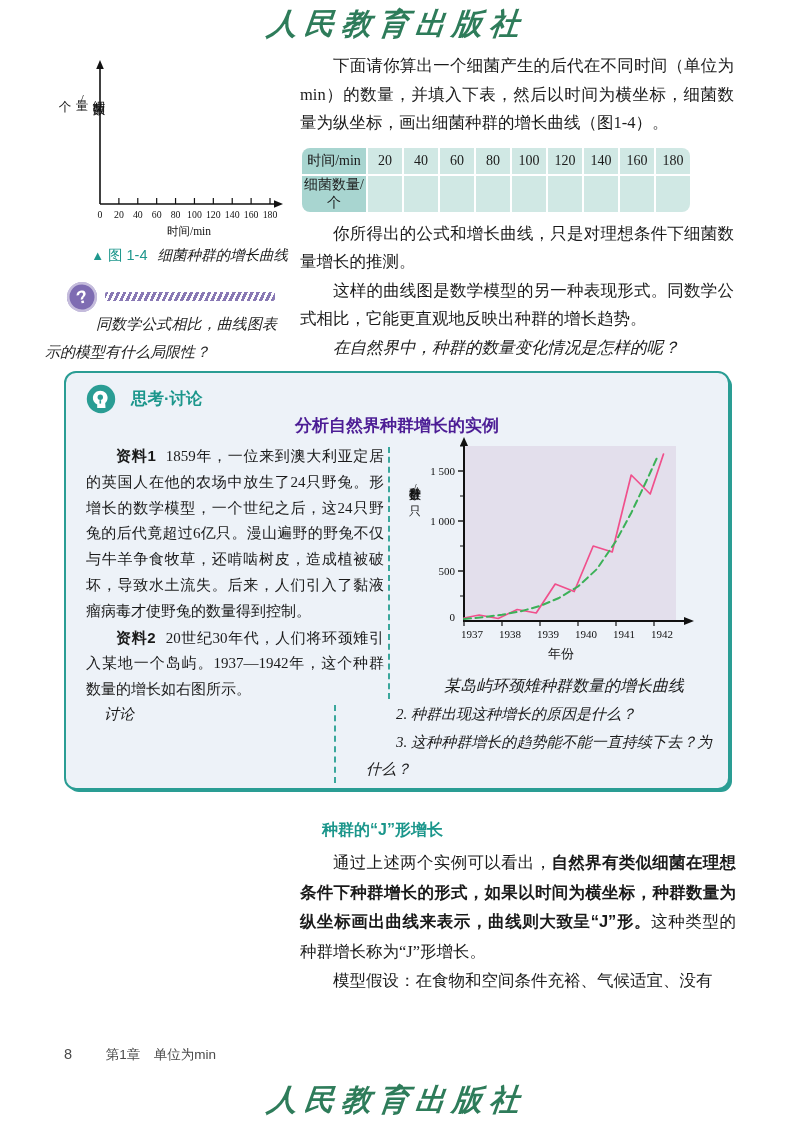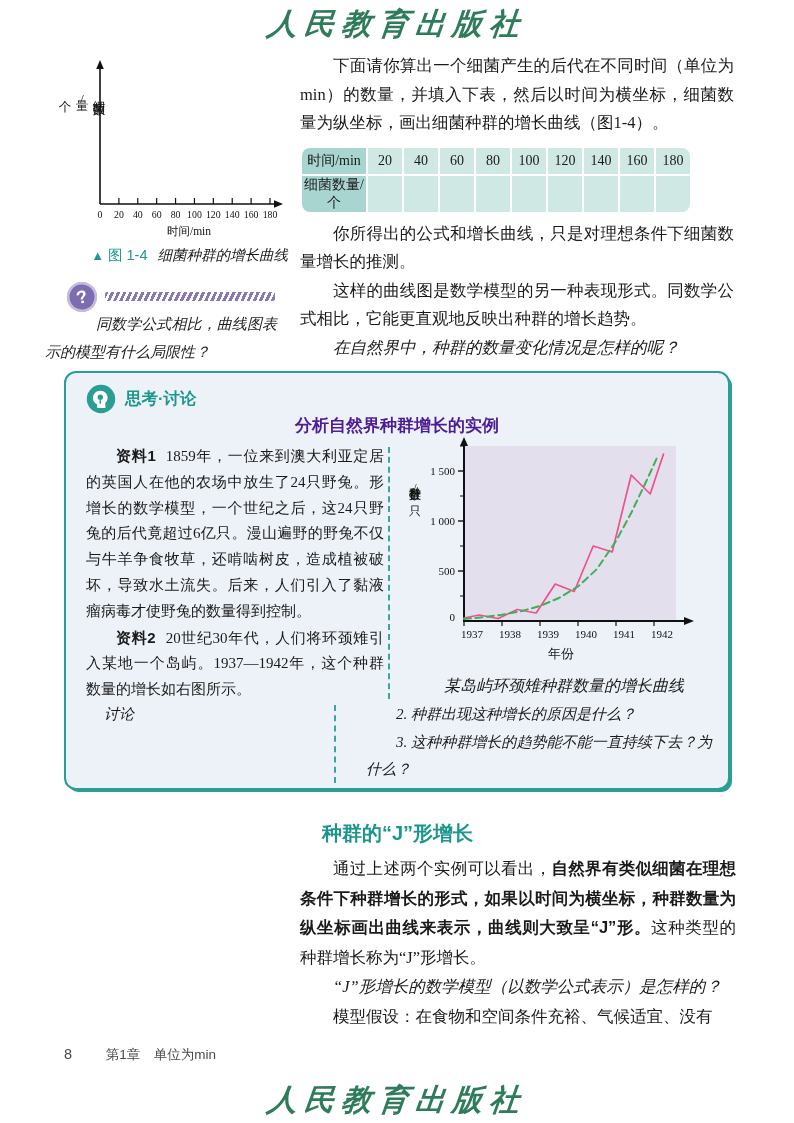--- a/index.html
+++ b/index.html
@@ -41,21 +41,21 @@
   .fill-table td.th{background:#a8d5d0;width:106px;}
   .fill-table tr:first-child td:first-child{border-top-left-radius:8px;}
   .fill-table tr:first-child td:last-child{border-top-right-radius:8px;}
   .fill-table tr:last-child td:first-child{border-bottom-left-radius:8px;}
   .fill-table tr:last-child td:last-child{border-bottom-right-radius:8px;}
 
   
   .think-box{position:absolute;left:64px;top:371px;width:666px;height:419px;box-sizing:border-box;
              background:#edf2f8;border:2px solid #2a9d94;border-radius:12px;
              box-shadow:3px 3px 0 -1px #2a9d94;}
-  .tb-head{position:absolute;left:20px;top:11px;display:flex;align-items:center;gap:9px;}
+  .tb-head{position:absolute;left:20px;top:11px;display:flex;align-items:center;gap:15px;}
   .tb-label{color:#1b968b;font-weight:bold;font-family:"Liberation Sans",sans-serif;font-size:16.5px;}
   .tb-title{position:absolute;top:41px;left:0;width:100%;text-align:center;font-weight:bold;
             font-family:"Liberation Sans",sans-serif;font-size:17px;color:#4c1d95;}
   .tb-left{position:absolute;left:20px;top:70px;width:298px;font-size:15px;line-height:25.8px;}
   .tb-left .body{font-size:15px;line-height:25.8px;}
   .mat{font-family:"Liberation Sans",sans-serif;font-weight:bold;margin-right:10px;}
   .tb-div1{position:absolute;left:322px;top:74px;height:252px;border-left:2px dashed #3aa79c;}
   .tb-right{position:absolute;left:340px;top:62px;width:316px;}
   .chart2-wrap{position:relative;height:210px;}
   .vlabel2{position:absolute;left:0px;top:42px;writing-mode:vertical-rl;text-orientation:upright;
@@ -64,21 +64,21 @@
   .chart2-xlabel{width:278px;margin-left:16px;text-align:center;font-size:13px;margin-top:0px;}
   .chart2-caption{width:100%;text-align:center;font-size:16px;margin-top:13px;}
   .tb-discuss{position:absolute;left:0;top:328px;width:100%;}
   .d-left{position:absolute;left:8px;top:0;width:252px;}
   .d-right{position:absolute;left:300px;top:0;width:346px;}
   .dq{font-size:15px;line-height:27.5px;margin:0;text-align:justify;}
   .tb-div2{position:absolute;left:268px;top:4px;height:78px;border-left:2px dashed #3aa79c;}
 
   
   .j-section{position:absolute;left:300px;top:820px;width:436px;}
-  .j-head{color:#1b968b;font-family:"Liberation Sans",sans-serif;font-weight:bold;font-size:20px;
+  .j-head{color:#1b968b;font-family:"Liberation Sans",sans-serif;font-weight:bold;font-size:16px;
           margin:0 0 7px 22px;}
   .j-section .body{line-height:29.5px;}
   .hei{font-family:"Liberation Sans",sans-serif;font-weight:700;}
 
   
   .footer{position:absolute;left:64px;top:1046px;font-size:13.5px;color:#4a4a4a;
           font-family:"Liberation Sans",sans-serif;}
   .pageno{margin-right:30px;font-size:14.5px;}
 </style>
 </head>
@@ -228,21 +228,20 @@
       <div class="d-right">
         <p class="dq kai indent">2. 种群出现这种增长的原因是什么？</p>
         <p class="dq kai indent">3. 这种种群增长的趋势能不能一直持续下去？为什么？</p>
       </div>
     </div>
   </div>
 
   <div class="j-section">
     <h3 class="j-head">种群的“J”形增长</h3>
     <p class="body indent"><span>通过上述两个实例可以看出，</span><b class="hei">自然界有类似细菌在理想条件下种群增长的形式，如果以时间为横坐标，种群数量为纵坐标画出曲线来表示，曲线则大致呈“J”形。</b><span>这种类型的种群增长称为“J”形增长。</span></p>
-    <p class="body indent kai">“J”形增长的数学模型（以数学公式表示）是怎样的？</p>
     <p class="body indent">模型假设：在食物和空间条件充裕、气候适宜、没有</p>
   </div>
 
   <div class="footer">
     <span class="pageno">8</span>
     <span class="chap">第1章　单位为min</span>
   </div>
 
   <div class="logo bottom">人民教育出版社</div>
 

